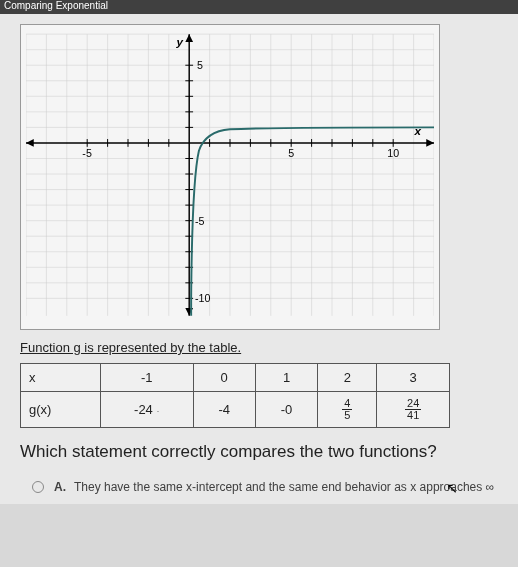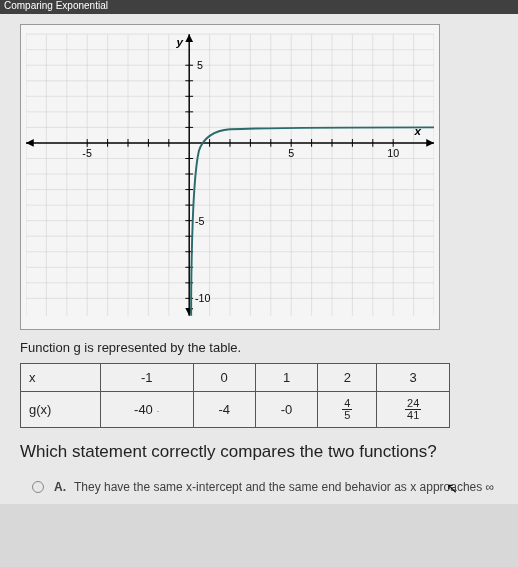--- a/index.html
+++ b/index.html
@@ -33,20 +33,21 @@
     }
     .graph {
       position: relative;
       width: 100%;
       height: 290px;
     }
     .caption {
       font-size: 13px;
       color: #222;
       margin: 8px 0;
+      text-decoration: underline;
     }
     table.data {
       border-collapse: collapse;
       width: 430px;
       margin: 8px 0 14px 0;
       background: #f0f0f0;
     }
     table.data td {
       border: 1px solid #555;
       padding: 6px 8px;
@@ -213,21 +214,21 @@
         <tr>
       <td>x</td>
       <td>-1</td>
       <td>0</td>
       <td>1</td>
       <td>2</td>
       <td>3</td>
     </tr>
     <tr>
       <td>g(x)</td>
-      <td><span>-40</span> <span style="font-size:9px;color:#666">·</span></td>
+      <td><span>-24</span> <span style="font-size:9px;color:#666">·</span></td>
       <td>-4</td>
       <td>-0</td>
       <td><span class="frac"><span class="n">4</span><span class="d">5</span></span></td>
       <td><span class="frac"><span class="n">24</span><span class="d">41</span></span></td>
     </tr>
   </tbody>
     </table>
 
   <div class="question">Which statement correctly compares the two functions?</div>
 

